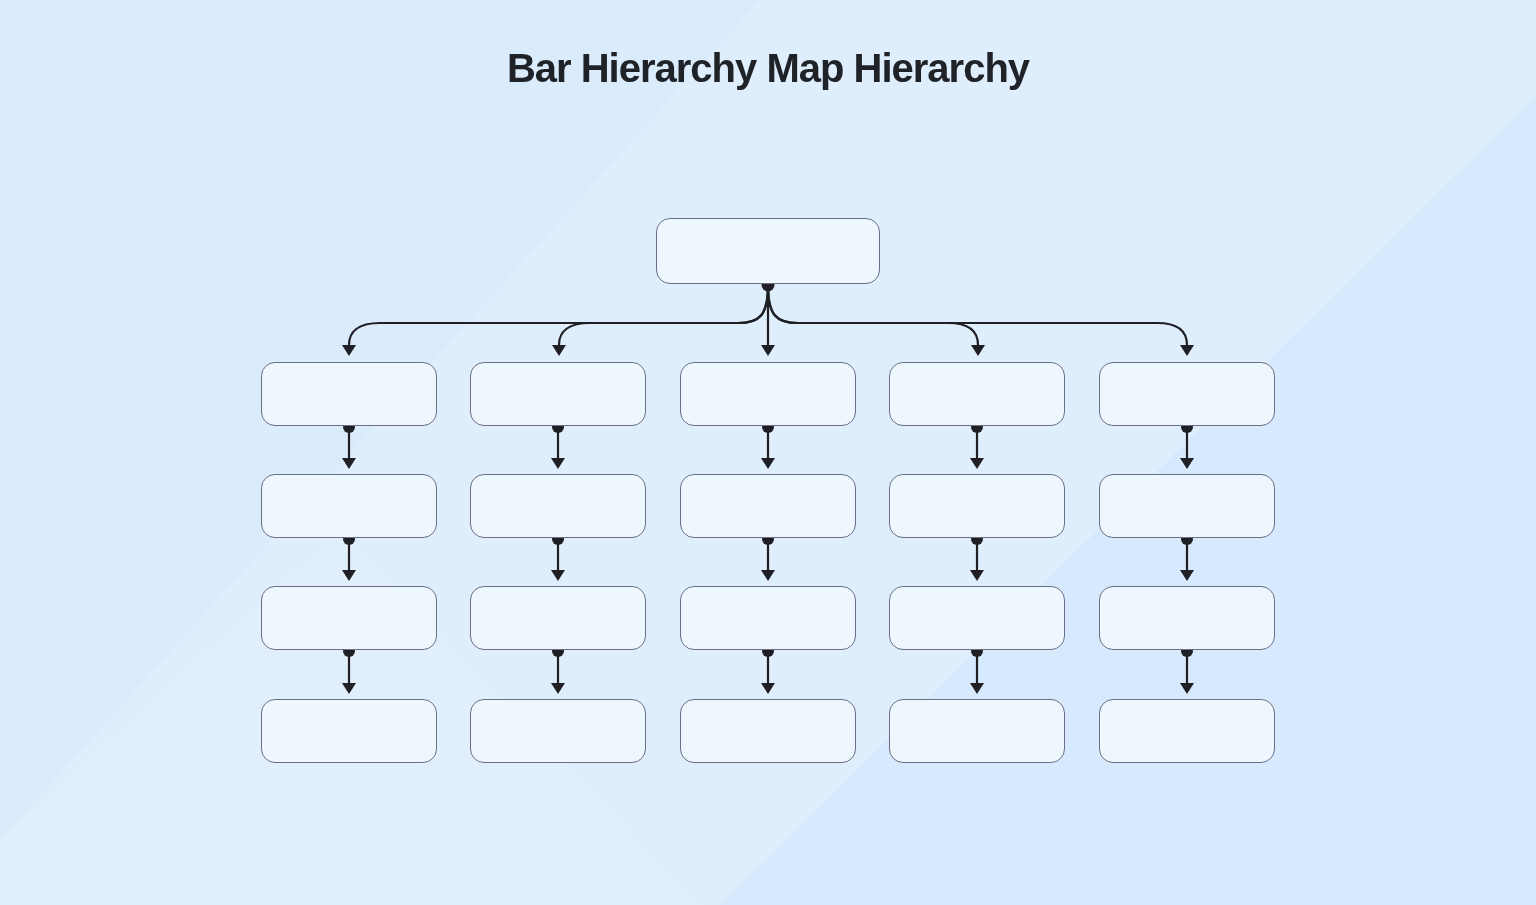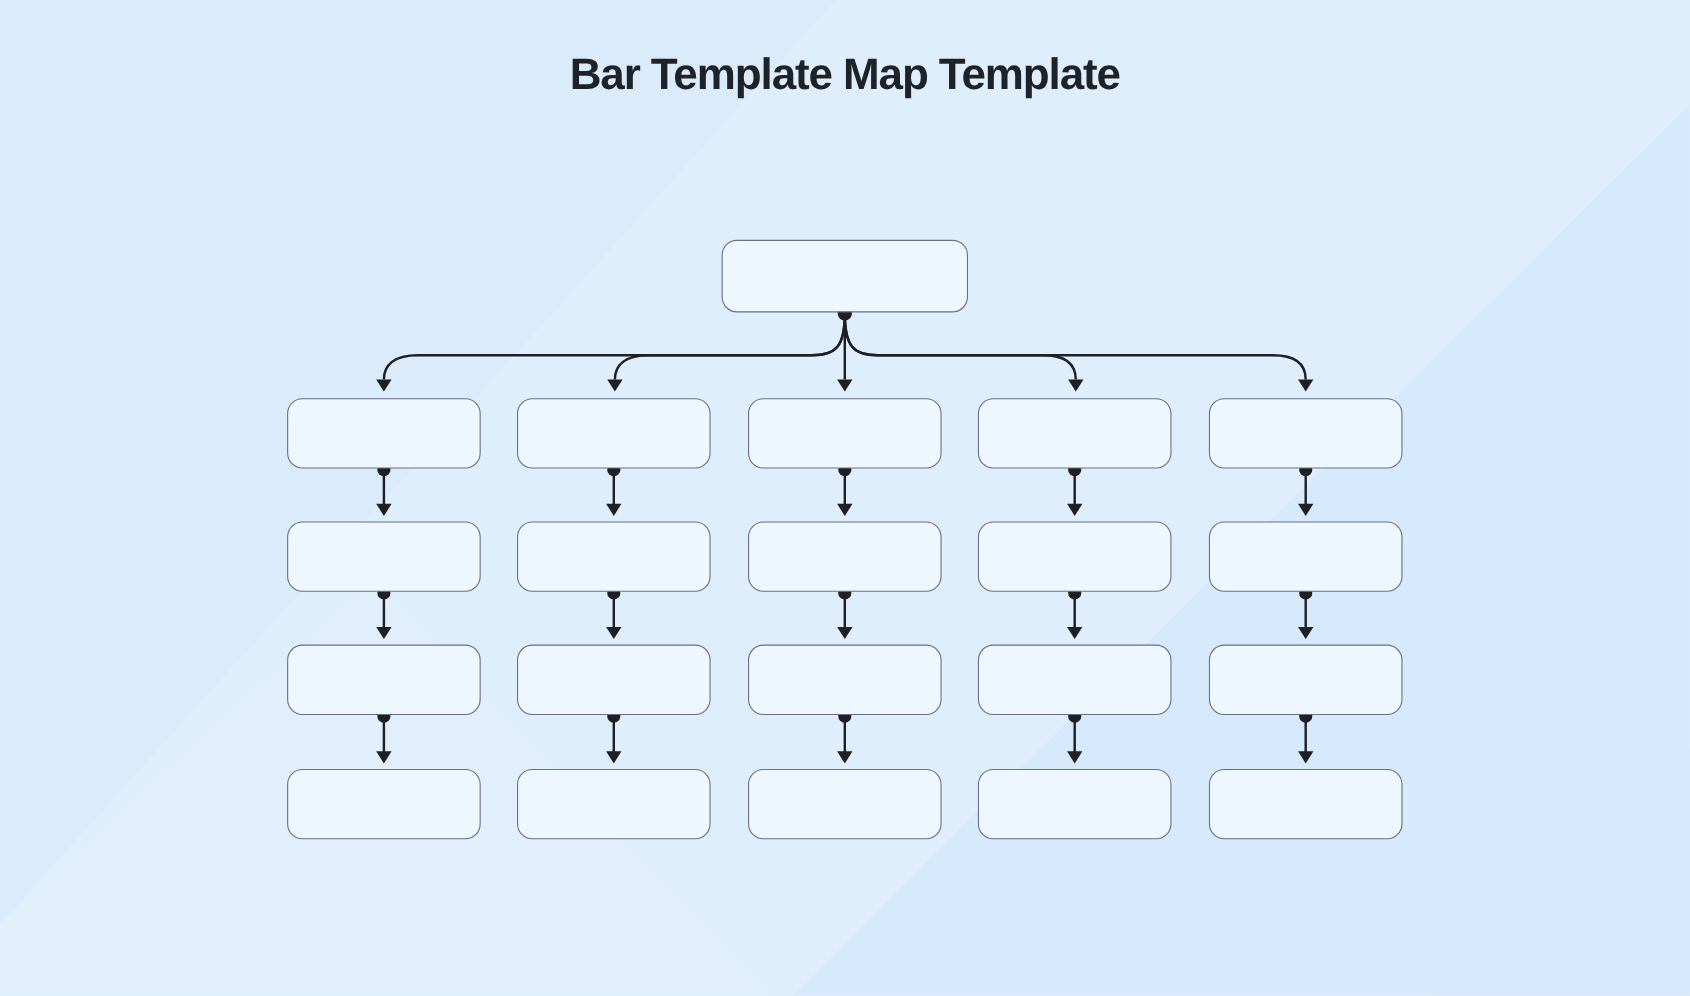--- a/index.html
+++ b/index.html
@@ -30,21 +30,21 @@
 </head>
 <body>
 
 <svg class="bg-layer" width="1536" height="905" viewBox="0 0 1536 905">
   <polygon points="0,0 760,0 0,840" fill="#d6e9fc" opacity="0.55"></polygon>
   <polygon points="1536,95 1536,905 720,905" fill="#d3e7fc" opacity="0.7"></polygon>
   <polygon points="0,905 0,840 340,530 700,905" fill="#e3f0fe" opacity="0.6"></polygon>
   <polygon points="1300,905 1536,680 1536,905" fill="#d3e7fc" opacity="0.6"></polygon>
 </svg>
 
-<div class="title">Bar Template Map Template</div>
+<div class="title">Bar Hierarchy Map Hierarchy</div>
 
 <svg class="connectors" width="1536" height="905" viewBox="0 0 1536 905">
   <defs>
     <marker id="arrow" viewBox="0 0 10 10" refX="5" refY="9" markerWidth="10" markerHeight="10" orient="auto-start-reverse" markerUnits="userSpaceOnUse">
       <path d="M0,0 L10,0 L5,10 Z" fill="#1f1f24"></path>
     </marker>
   </defs>
   <g fill="none" stroke="#1f1f24" stroke-width="2.2">
 
     <path d="M768,285 C768,315 760,323 738,323 L380,323 C358,323 349,332 349,345"></path>

